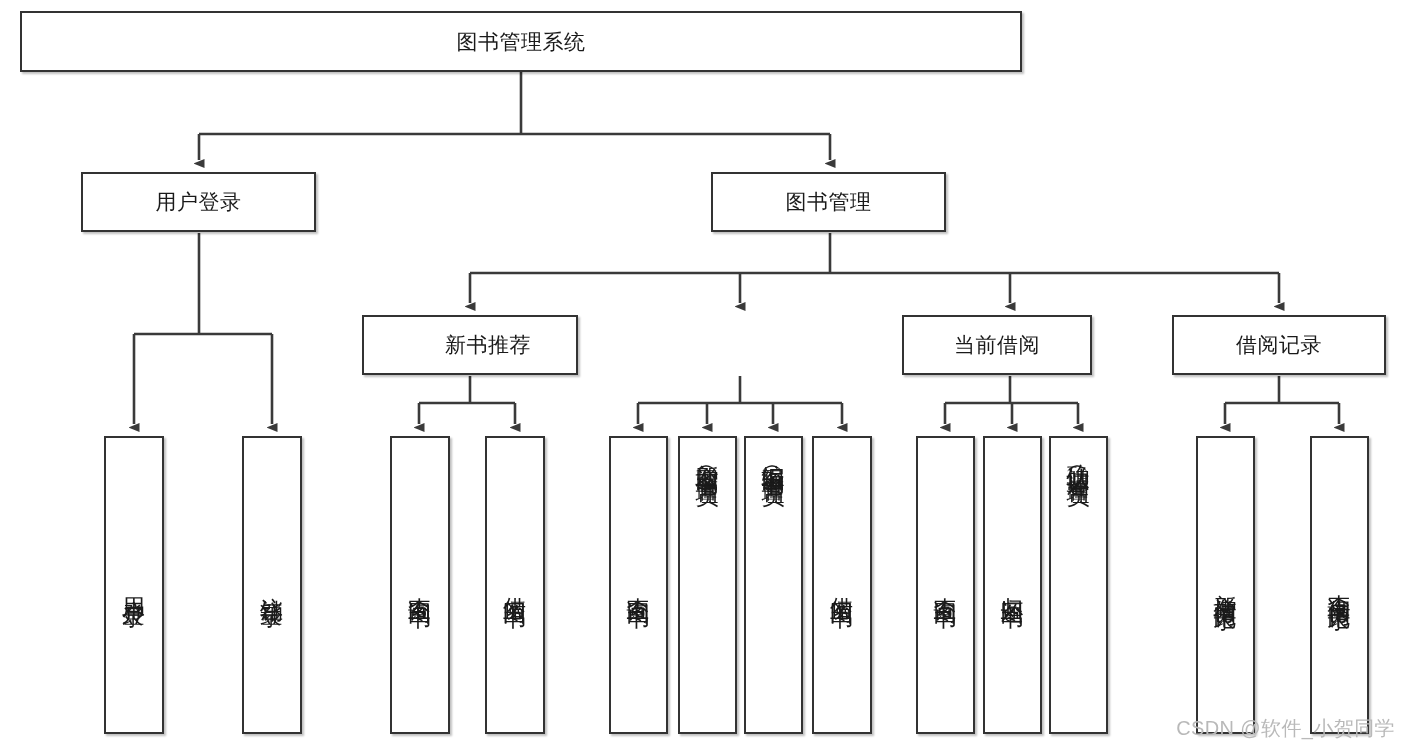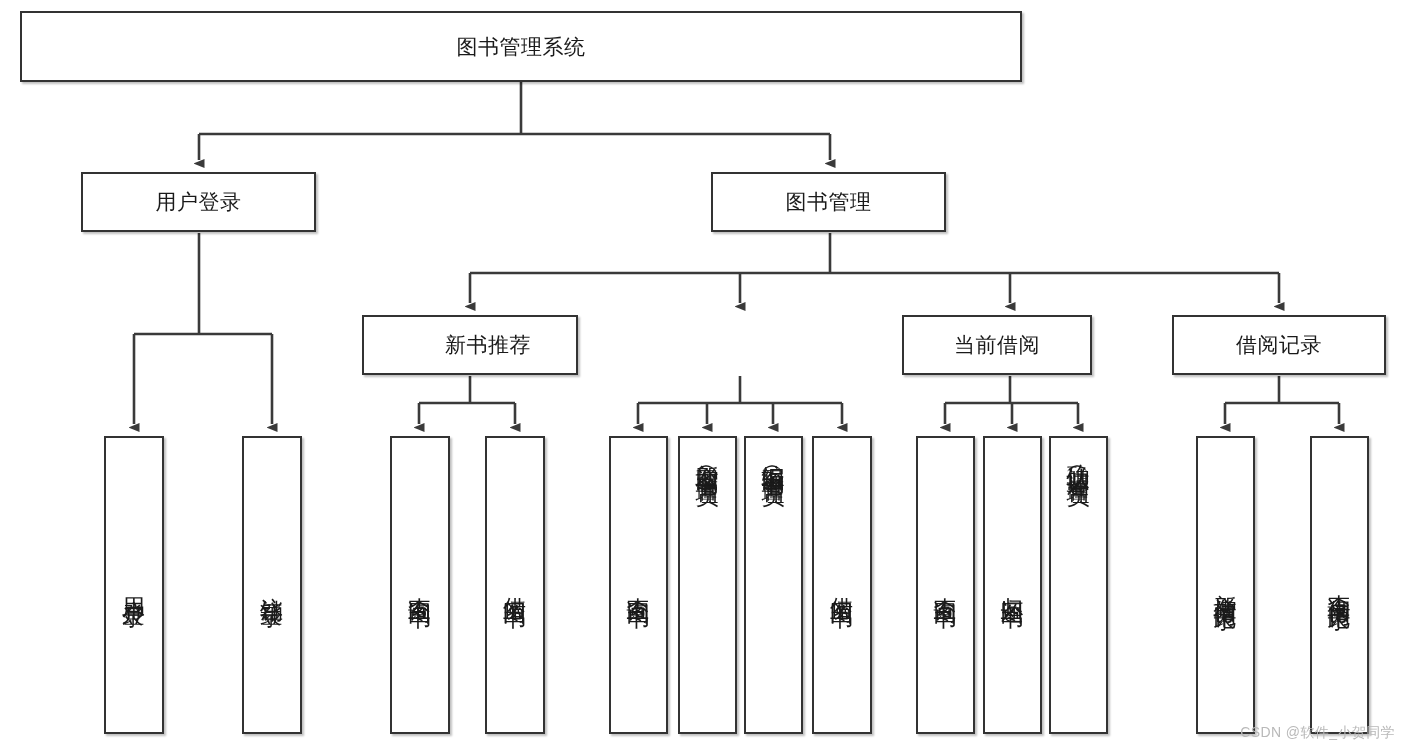--- a/index.html
+++ b/index.html
@@ -57,21 +57,21 @@
     letter-spacing: 3px;
     white-space: nowrap;
   }
   .vert-center {
     align-items: center;
   }
   #watermark {
     position: absolute;
     right: 10px;
     bottom: 5px;
-    font-size: 14px;
+    font-size: 20px;
     color: #b9b9b9;
     letter-spacing: 0.4px;
     white-space: nowrap;
   }
 </style>
 </head>
 <body>
 
 <div id="canvas">
 
@@ -118,21 +118,21 @@
       <path d="M1012,403 L1012,424" marker-end="url(#arrowhead)"></path>
       <path d="M1078,403 L1078,424" marker-end="url(#arrowhead)"></path>
 
       <path d="M1279,376 L1279,403"></path>
       <path d="M1225,403 L1339,403"></path>
       <path d="M1225,403 L1225,424" marker-end="url(#arrowhead)"></path>
       <path d="M1339,403 L1339,424" marker-end="url(#arrowhead)"></path>
     </g>
   </svg>
 
-  <div class="node-box horiz" style="left:20px; top:11px; width:1002px; height:71px;">
+  <div class="node-box horiz" style="left:20px; top:11px; width:1002px; height:61px;">
     <span class="node-label">图书管理系统</span>
   </div>
 
   <div class="node-box horiz" style="left:81px; top:172px; width:235px; height:60px;">
     <span class="node-label">用户登录</span>
   </div>
   <div class="node-box horiz" style="left:711px; top:172px; width:235px; height:60px;">
     <span class="node-label">图书管理</span>
   </div>
 

